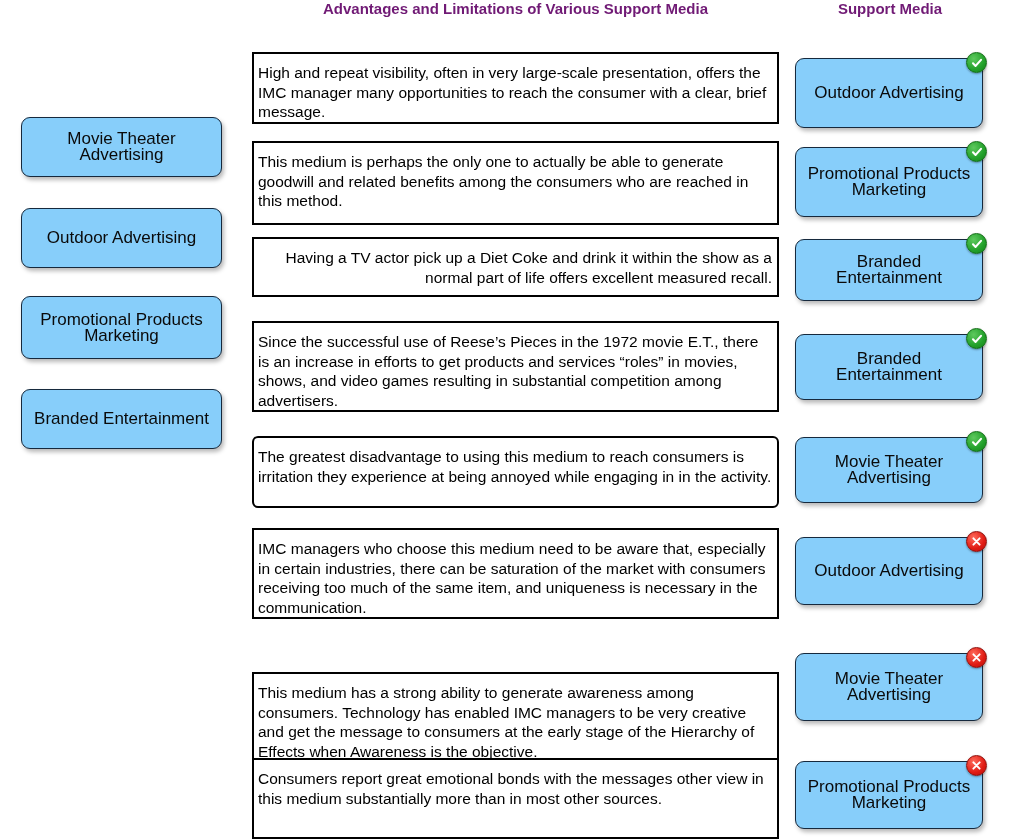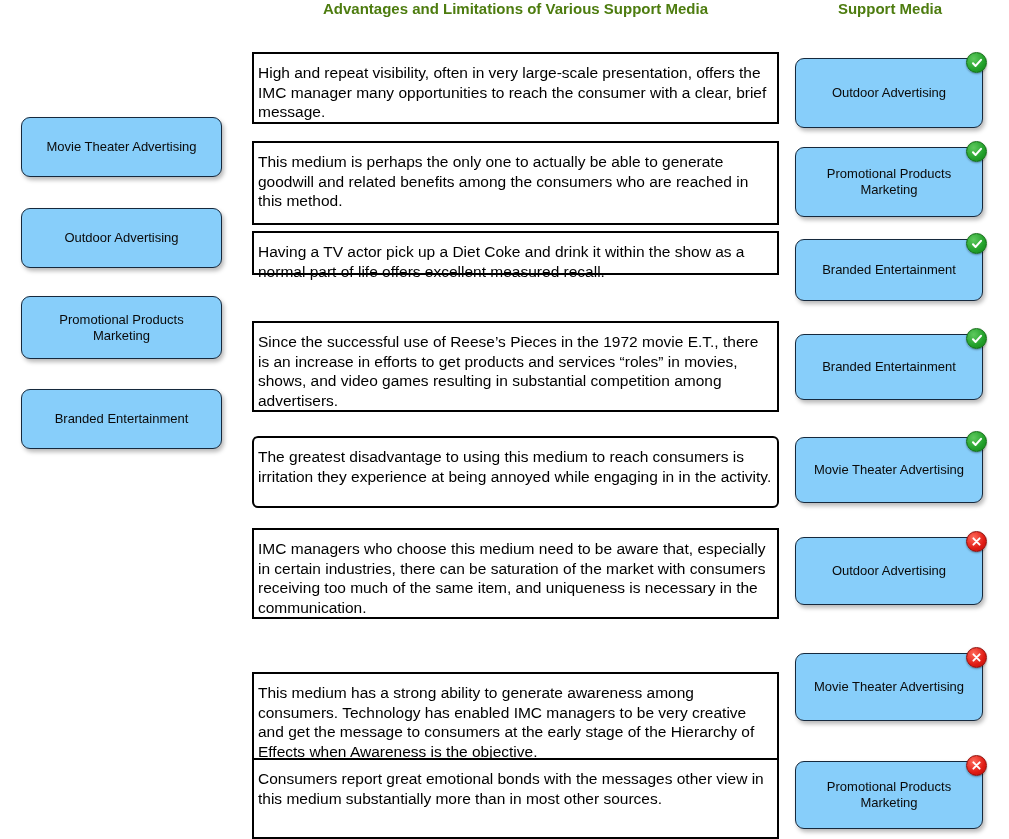--- a/index.html
+++ b/index.html
@@ -16,21 +16,21 @@
     color: #000;
   }
 
   
   .col-header {
     position: absolute;
     font-weight: bold;
     font-size: 15px;
     line-height: 18px;
     text-align: center;
-    color: #4d7c0f;
+    color: #701a75;
   }
   #header-statements {
     left: 252px;
     top: 0px;
     width: 527px;
   }
   #header-media {
     left: 795px;
     top: 0px;
     width: 190px;
@@ -50,21 +50,21 @@
     position: absolute;
     box-sizing: border-box;
     background: #87cefa;
     border: 1.5px solid #16293d;
     border-radius: 9px;
     box-shadow: 2px 3px 4px rgba(0, 0, 0, 0.28);
     display: flex;
     align-items: center;
     justify-content: center;
     text-align: center;
-    font-size: 13px;
+    font-size: 17px;
     line-height: 16px;
     color: #0a0a0a;
     padding: 2px 8px;
   }
   .media-tile .tile-label {
     display: block;
     width: 100%;
   }
 
   
@@ -132,21 +132,21 @@
       <span class="tile-label">Promotional Products Marketing</span>
     </div>
     <div class="media-tile" style="left: 0px; top: 389px; width: 201px; height: 60px;">
       <span class="tile-label">Branded Entertainment</span>
     </div>
   </div>
 
 <div id="statement-column">
     <div class="statement-box" style="top: 52px; height: 72px;"><span>High and repeat visibility, often in very large-scale presentation, offers the IMC manager many opportunities to reach the consumer with a clear, brief message.</span></div>
     <div class="statement-box" style="top: 141px; height: 84px;"><span>This medium is perhaps the only one to actually be able to generate goodwill and related benefits among the consumers who are reached in this method.</span></div>
-    <div class="statement-box" style="top: 231px; height: 44px;"><span>Having a TV actor pick up a Diet Coke and drink it within the show as a normal part of life offers excellent measured recall.</span></div>
+    <div class="statement-box" style="top: 237px; height: 60px; text-align: right;"><span>Having a TV actor pick up a Diet Coke and drink it within the show as a normal part of life offers excellent measured recall.</span></div>
     <div class="statement-box" style="top: 321px; height: 91px;"><span>Since the successful use of Reese’s Pieces in the 1972 movie E.T., there is an increase in efforts to get products and services “roles” in movies, shows, and video games resulting in substantial competition among advertisers.</span></div>
     <div class="statement-box" style="top: 436px; height: 72px; border-radius: 6px;"><span>The greatest disadvantage to using this medium to reach consumers is irritation they experience at being annoyed while engaging in in the activity.</span></div>
     <div class="statement-box" style="top: 528px; height: 91px;"><span>IMC managers who choose this medium need to be aware that, especially in certain industries, there can be saturation of the market with consumers receiving too much of the same item, and uniqueness is necessary in the communication.</span></div>
     <div class="statement-box" style="top: 637px; height: 101px; margin-top: 35px;"><span>This medium has a strong ability to generate awareness among consumers.  Technology has enabled IMC managers to be very creative and get the message to consumers at the early stage of the Hierarchy of Effects when Awareness is the objective.</span></div>
     <div class="statement-box" style="top: 758px; height: 81px;"><span>Consumers report great emotional bonds with the messages other view in this medium substantially more than in most other sources.</span></div>
   </div>
 
 <div id="answer-column">
     <div class="media-tile" style="left: 795px; top: 58px; width: 188px; height: 70px;">
       <span class="tile-label">Outdoor Advertising</span>

